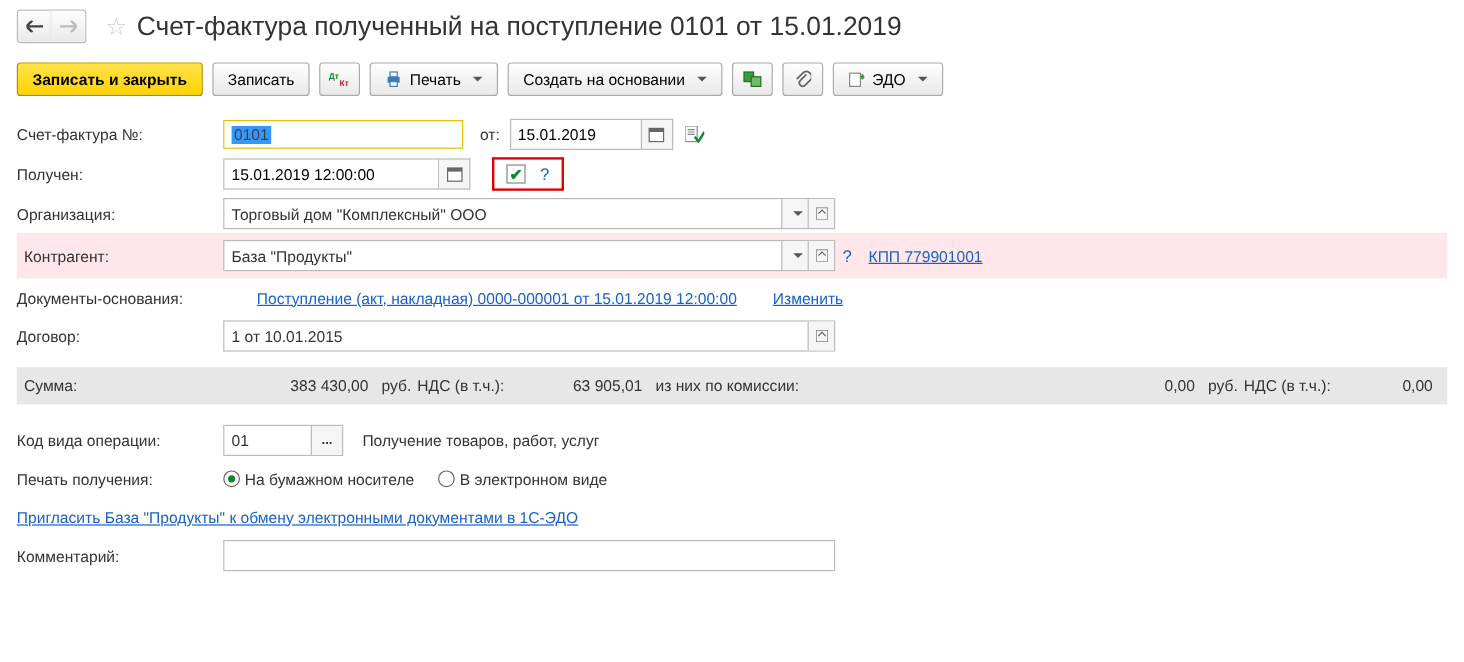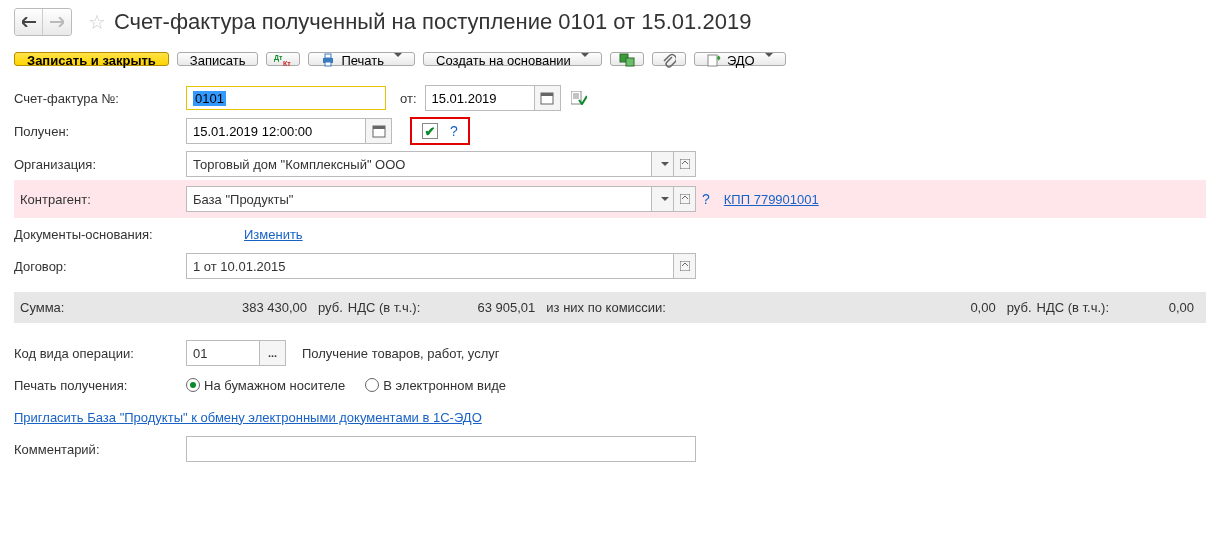--- a/index.html
+++ b/index.html
@@ -38,26 +38,27 @@
   .star { color:#ccc; font-size:20px; margin:0 8px; cursor:pointer;}
   .title { font-size: 22px; color:#333;}
   .toolbar {
     display:flex;
     gap:8px;
     align-items:center;
     margin-bottom:16px;
     flex-wrap:wrap;
   }
   .btn {
-    height:14px;
+    height:28px;
     padding:0 12px;
     border:1px solid #aaa;
     border-radius:3px;
     background:linear-gradient(#fefefe,#e9e9e9);
     display:flex;
+    align-items:center;
     gap:6px;
     cursor:pointer;
     font-size:13px;
   }
   .btn-primary {
     background:linear-gradient(#ffe34a,#ffd400);
     border-color:#b38f00;
     font-weight:bold;
   }
   .btn-icon-only { width:34px; padding:0; justify-content:center;}
@@ -75,21 +76,21 @@
     padding:3px 0;
   }
   .label-col { width:172px; flex-shrink:0;}
   .input-txt {
     height:24px;
     border:1px solid #bbb;
     padding:0 6px;
     font-size:13px;
   }
   .input-hl { border:1px solid #e6c200; background:#fff;}
-  .input-selected { background:#3399ff; color:#000000; display:inline-block; padding:0 2px;}
+  .input-selected { background:#3399ff; color:#404040; display:inline-block; padding:0 2px;}
   .ref-wrap {
     display:flex;
     height:26px;
     border:1px solid #bbb;
   }
   .ref-text { flex:1; padding:0 6px; display:flex; align-items:center; overflow:hidden; white-space:nowrap;}
   .ref-btn { width:22px; border-left:1px solid #bbb; display:flex;align-items:center;justify-content:center; background:#f5f5f5; cursor:pointer; font-size:11px;}
   .highlight-box {
     border:2px solid #e30000;
     padding:4px 10px;
@@ -266,20 +267,21 @@
         </svg>
     </div>
   </div>
   <span class="help-q">?</span>
   <span style="width:14px;"></span>
   <span class="link">КПП 779901001</span>
 </div>
 
 <div class="form-row">
   <div class="label-col" style="width:200px;">Документы-основания:</div>
+  <span class="link">Поступление (акт, накладная) 0000-000001 от 15.01.2019 12:00:00</span>
   <span style="width:30px;"></span>
   <span class="link">Изменить</span>
 </div>
 
 <div class="form-row">
   <div class="label-col">Договор:</div>
   <div class="ref-wrap" style="width:510px;">
     <div class="ref-text">1 от 10.01.2015</div>
     <div class="ref-btn">
       <svg width="10" height="10" viewBox="0 0 10 10">

